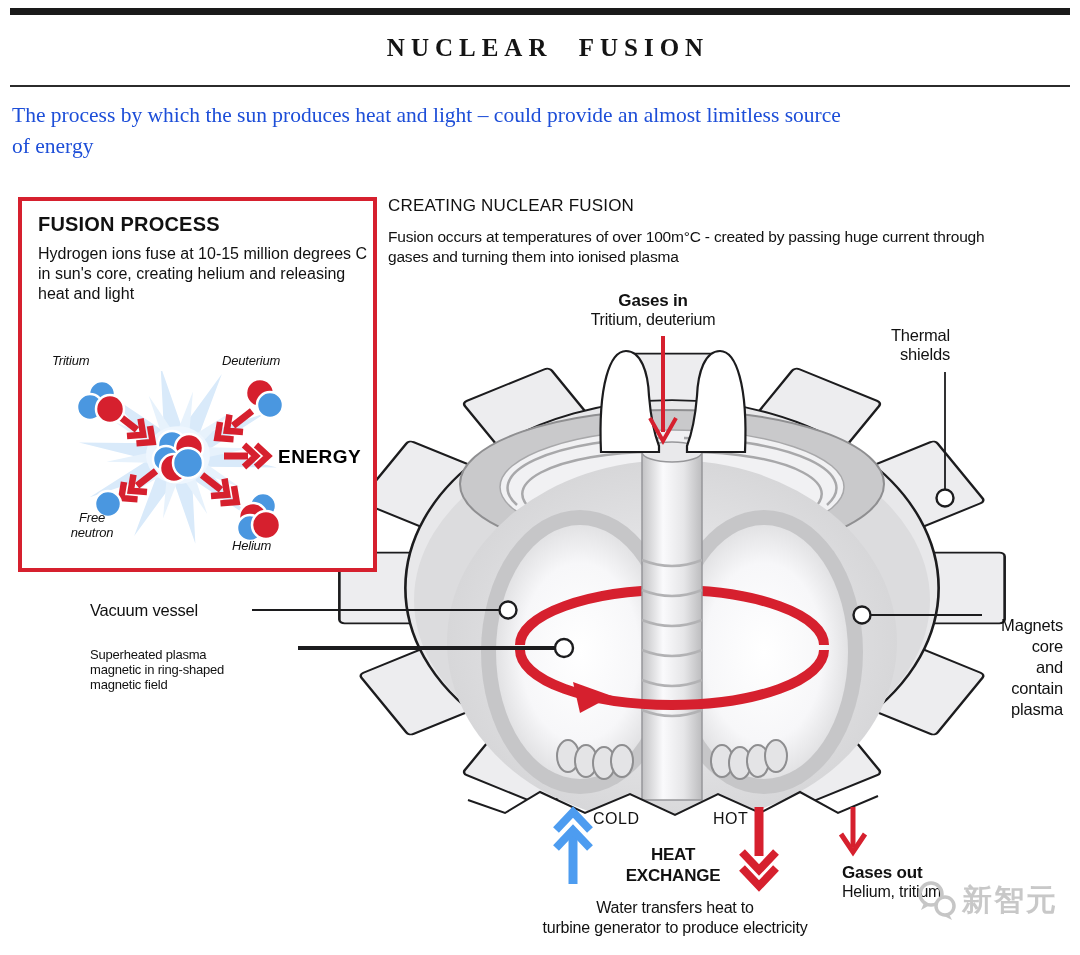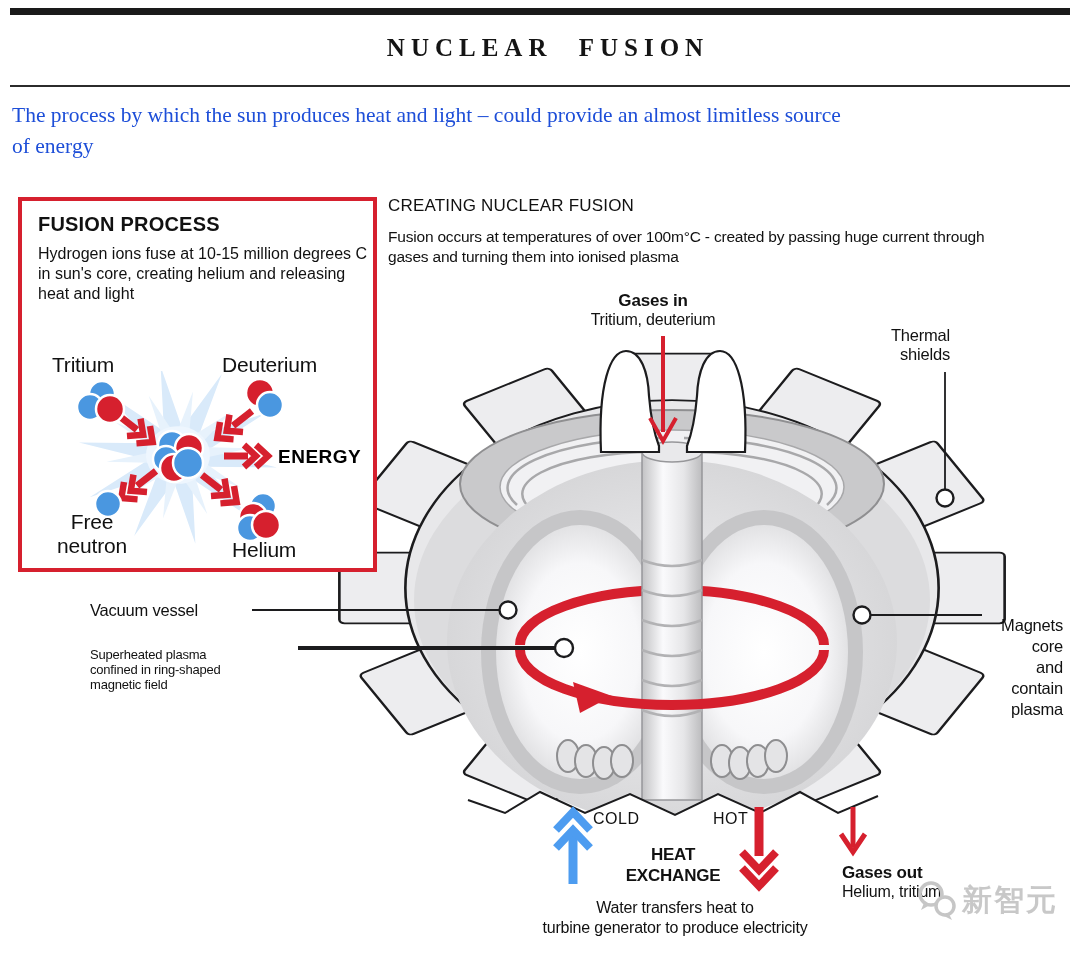--- a/index.html
+++ b/index.html
@@ -16,21 +16,21 @@
 
   .tokamak-svg{position:absolute;left:0;top:280px;z-index:1;}
 
   
   .fusion-box{position:absolute;left:18px;top:197px;width:359px;height:375px;background:#ffffff;
               border:4px solid #d6202e;box-sizing:border-box;z-index:3;padding-left:48px;}
   .fusion-title{position:absolute;left:16px;top:12px;font-size:20px;font-weight:bold;letter-spacing:0.2px;color:#111;}
   .fusion-desc{position:absolute;left:16px;top:43px;font-size:16px;line-height:1.24;color:#111;}
   .fusion-desc span{display:block;}
   .atoms-svg{position:absolute;left:0;top:170px;}
-  .atom-label{position:absolute;font-size:21px;letter-spacing:-0.2px;color:#111;}
+  .atom-label{position:absolute;font-size:13px;letter-spacing:-0.2px;color:#111;font-style:italic;}
   .energy-label{position:absolute;left:256px;top:245px;font-size:19px;font-weight:bold;
                 letter-spacing:0.5px;color:#000000;}
 
   
   .lbl{position:absolute;z-index:4;font-size:16px;letter-spacing:-0.2px;color:#111;line-height:1.18;}
   .lbl span{display:block;}
   .creating-title{left:388px;top:196px;font-size:17px;letter-spacing:0.2px;}
   .creating-desc{left:388px;top:227px;font-size:15.5px;line-height:1.3;}
   .gases-in{left:553px;top:291px;width:200px;text-align:center;}
   .gases-in .t{font-size:17px;font-weight:bold;}
@@ -259,21 +259,21 @@
 
   <div class="lbl thermal">
     <span>Thermal</span>
     <span>shields</span>
   </div>
 
   <div class="lbl vacuum">Vacuum vessel</div>
 
   <div class="lbl plasma-lbl">
     <span>Superheated plasma</span>
-    <span>confined in ring-shaped</span>
+    <span>magnetic in ring-shaped</span>
     <span>magnetic field</span>
   </div>
 
   <div class="lbl magnets">
     <span>Magnets</span>
     <span>core</span>
     <span>and</span>
     <span>contain</span>
     <span>plasma</span>
   </div>

